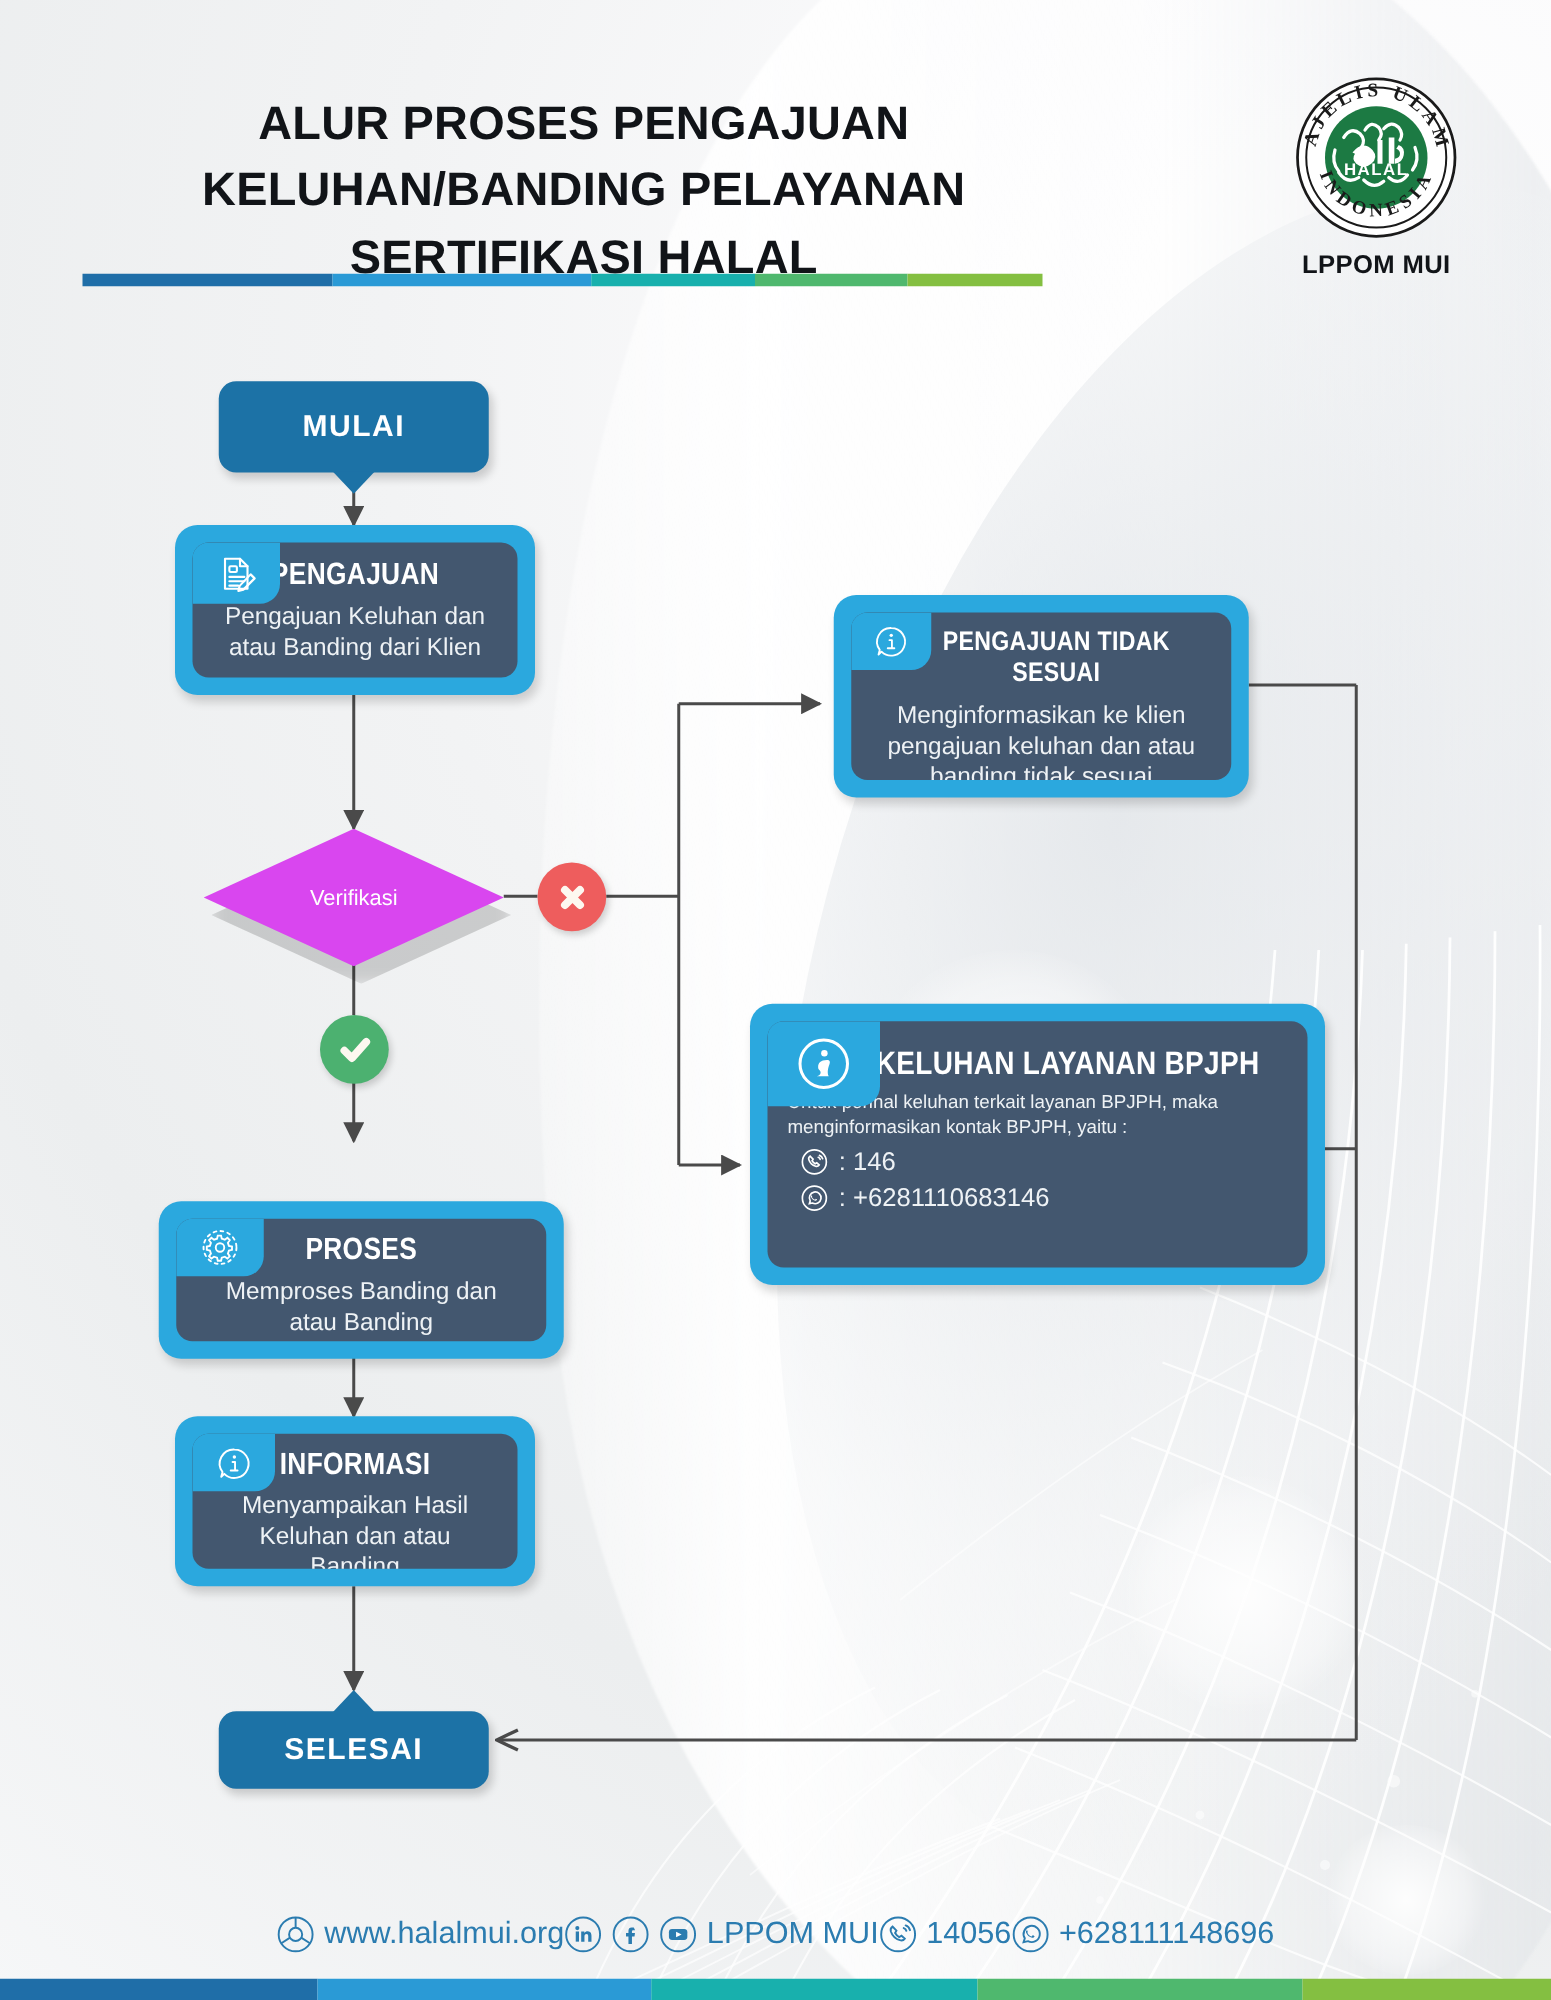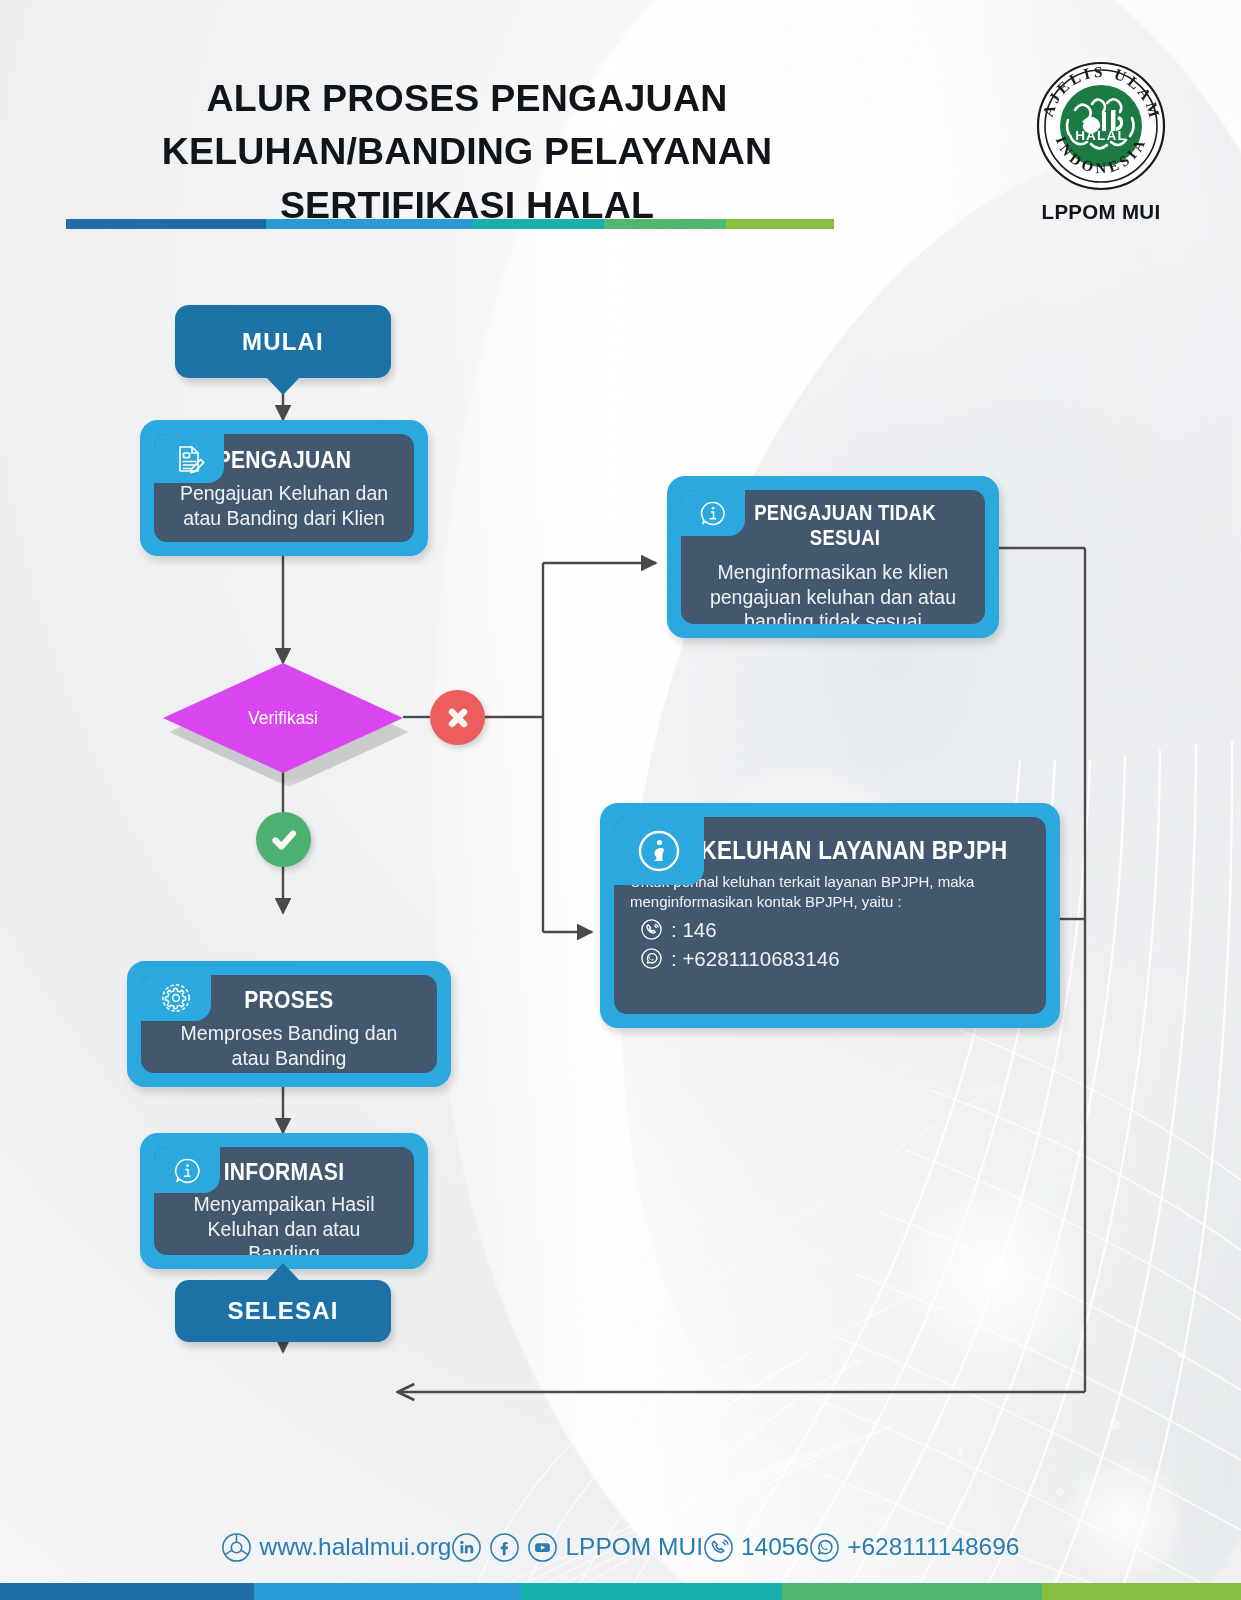--- a/index.html
+++ b/index.html
@@ -416,21 +416,21 @@
           <path d="M17 5 a12.5 12.5 0 1 1 -8.8 21.4 L5.5 29 l1.1 -4.2 A12.4 12.4 0 0 1 17 5 z"></path>
           <circle cx="17" cy="11.6" r="1.5" fill="#ffffff" stroke="none"></circle>
           <path d="M15.4 16 h2.2 v7.4 M13.8 23.4 h6"></path>
         </svg>
       </div>
       <div class="card-title" style="margin-top:11px;font-size:24.5px;">INFORMASI</div>
       <div class="card-body" style="margin-top:6px;padding:0 22px;font-size:19.5px;">Menyampaikan Hasil Keluhan dan atau Banding</div>
     </div>
   </div>
 
-  <div class="node terminator notch-up" style="left:175px;top:1280px;width:216px;height:62px;">
+  <div class="node terminator notch-up" style="left:175px;top:1369px;width:216px;height:62px;">
     <span>SELESAI</span>
   </div>
 
   <div class="card" style="left:667px;top:476px;width:332px;height:162px;">
     <div class="inner">
       <div class="icon-tab" style="width:64px;height:46px;">
         <svg width="30" height="30" viewBox="0 0 34 34" fill="none" stroke="#ffffff" stroke-width="1.7" stroke-linecap="round" stroke-linejoin="round">
           <path d="M17 5 a12.5 12.5 0 1 1 -8.8 21.4 L5.5 29 l1.1 -4.2 A12.4 12.4 0 0 1 17 5 z"></path>
           <circle cx="17" cy="11.6" r="1.5" fill="#ffffff" stroke="none"></circle>
           <path d="M15.4 16 h2.2 v7.4 M13.8 23.4 h6"></path>

